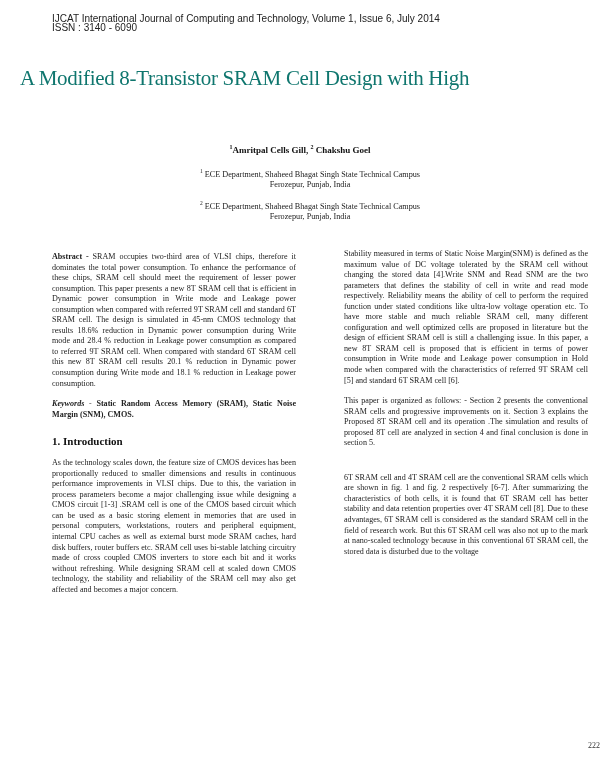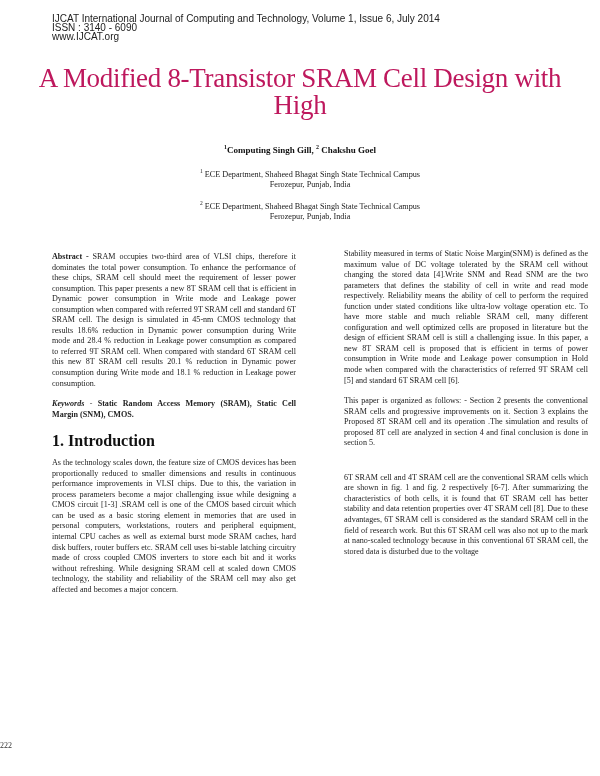--- a/index.html
+++ b/index.html
@@ -1,66 +1,65 @@
 <!DOCTYPE html>
 <html><head>
 <meta charset="utf-8">
 <style>
   html, body { margin: 0; padding: 0; background: #ffffff; }
   body { width: 600px; height: 776px; position: relative; overflow: hidden; color: #111; }
   .hdr { position: absolute; left: 52px; top: 14px; font-family: "Liberation Sans", sans-serif; font-size: 10px; line-height: 9px; color: #222; }
   .hdr div { white-space: nowrap; }
-  .title { position: absolute; left: 20px; width: 560px; top: 65px; text-align: center; font-family: "Liberation Serif", serif; font-size: 27px; line-height: 27px; color: #be185d; letter-spacing: -0.3px; }
+  .title { position: absolute; left: 20px; width: 560px; top: 65px; text-align: left; font-family: "Liberation Serif", serif; font-size: 21px; line-height: 27px; color: #0f766e; letter-spacing: -0.3px; }
   .authors { position: absolute; left: 0; width: 600px; top: 144px; text-align: center; font-family: "Liberation Serif", serif; font-size: 9px; font-weight: bold; }
   .authors sup { font-size: 6px; }
   .aff { position: absolute; left: 0; width: 620px; text-align: center; font-family: "Liberation Serif", serif; font-size: 8.2px; line-height: 10.5px; color: #222; }
   .aff sup { font-size: 5.5px; }
   .col { position: absolute; font-family: "Liberation Serif", serif; font-size: 8.1px; line-height: 10.55px; color: #222; text-align: justify; }
   .col-left { left: 52px; width: 244px; top: 252px; }
   .col-right { left: 308px; width: 244px; top: 249px; margin-left: 36px; }
   .col p { margin: 0; }
   .abstract-label { font-weight: bold; }
   .kw-label { font-weight: bold; font-style: italic; margin-top: 12px; }
   .kw { font-weight: bold; }
-  h2 { font-family: "Liberation Serif", serif; font-size: 16px; font-weight: bold; margin: 0; line-height: 14px; color: #111; }
+  h2 { font-family: "Liberation Serif", serif; font-size: 11px; font-weight: bold; margin: 0; line-height: 14px; color: #111; }
   .gap-s { height: 10px; }
   .gap-m { height: 14px; }
-  .pagenum { position: absolute; left: 0; width: 600px; top: 741px; text-align: left; font-family: "Liberation Serif", serif; font-size: 8px; color: #333; }
+  .pagenum { position: absolute; left: 0; width: 600px; top: 741px; text-align: right; font-family: "Liberation Serif", serif; font-size: 8px; color: #333; }
 </style>
 </head>
 <body>
 
 <div class="hdr">
   <div>IJCAT  International Journal of Computing and Technology, Volume 1, Issue 6, July 2014</div>
   <div>ISSN : 3140 - 6090</div>
-  <div>www.IJCAT.org</div>
 </div>
 
 <div class="title">
   <div>A Modified 8-Transistor SRAM Cell Design with High</div>
 </div>
 
 <div class="authors">
-  <sup>1</sup><span>Computing Singh Gill, </span><sup>2</sup><span> Chakshu Goel</span>
+  <sup>1</sup><span>Amritpal Cells Gill, </span><sup>2</sup><span> Chakshu Goel</span>
 </div>
 
 <div class="aff" style="top:166px;">
   <div><sup>1</sup><span> ECE Department, Shaheed Bhagat Singh State Technical Campus</span></div>
   <div>Ferozepur, Punjab, India</div>
 </div>
 
 <div class="aff" style="top:198px;">
   <div><sup>2</sup><span> ECE Department, Shaheed Bhagat Singh State Technical Campus</span></div>
   <div>Ferozepur, Punjab, India</div>
 </div>
 
 <div class="col col-left">
   <p><span class="abstract-label">Abstract - </span><span>SRAM occupies two-third area of VLSI chips, therefore it dominates the total power consumption. To enhance the performance of these chips, SRAM cell should meet the requirement of lesser power consumption.  This paper presents a new 8T SRAM cell that is efficient in Dynamic power consumption in Write mode and Leakage power consumption when compared with referred 9T SRAM cell and standard 6T SRAM cell. The design is simulated in 45-nm CMOS technology that results 18.6% reduction in Dynamic power consumption during Write mode and 28.4 % reduction in Leakage power consumption as compared to referred 9T SRAM cell. When compared with standard 6T SRAM cell this new 8T SRAM cell results 20.1 % reduction in Dynamic power consumption during Write mode and 18.1 % reduction in Leakage power consumption.</span></p>
   <div class="gap-s"></div>
-  <p><span class="kw-label">Keywords - </span><span class="kw">Static Random Access Memory (SRAM), Static Cell Margin (SNM), CMOS.</span></p>
+  <p><span class="kw-label">Keywords - </span><span class="kw">Static Random Access Memory (SRAM), Static Noise Margin (SNM), CMOS.</span></p>
   <div class="gap-m"></div>
   <h2>1. Introduction</h2>
   <div class="gap-s"></div>
   <p>As the technology scales down, the feature size of CMOS devices has been proportionally reduced to smaller dimensions and results in continuous performance improvements in VLSI chips. Due to this, the variation in process parameters become a major challenging issue while designing a CMOS circuit [1-3] .SRAM cell is one of the CMOS based circuit which can be used as a basic storing element in memories that are used in personal computers, workstations, routers and peripheral equipment, internal CPU caches as well as external burst mode SRAM caches, hard disk buffers, router buffers etc. SRAM cell uses bi-stable latching circuitry made of cross coupled CMOS inverters to store each bit and it works without refreshing. While designing SRAM cell at scaled down CMOS technology, the stability and reliability of the SRAM cell may also get affected and becomes a major concern.</p>
 </div>
 
 <div class="col col-right">
   <p>Stability measured in terms of Static Noise Margin(SNM) is defined as the maximum value of DC voltage tolerated by the SRAM cell without changing the stored data [4].Write SNM and Read SNM are the two parameters that defines the stability of cell in write and read mode respectively. Reliability means the ability of cell to perform the required function under stated conditions like ultra-low voltage operation etc.  To have more stable and much reliable SRAM cell, many different configuration and well optimized cells are proposed in literature but the design of efficient SRAM cell is still a challenging issue. In this paper, a new 8T SRAM cell is proposed that is efficient in terms of power consumption in Write mode and Leakage power consumption in Hold mode when compared with the characteristics of referred 9T SRAM cell [5] and standard 6T SRAM cell [6].</p>
   <div class="gap-s"></div>
   <p>This paper is organized as follows: - Section 2 presents the conventional SRAM cells and progressive improvements on it. Section 3 explains the Proposed 8T SRAM cell and its operation .The simulation and results of proposed 8T cell are analyzed in section 4 and final conclusion is done in section 5.</p>

